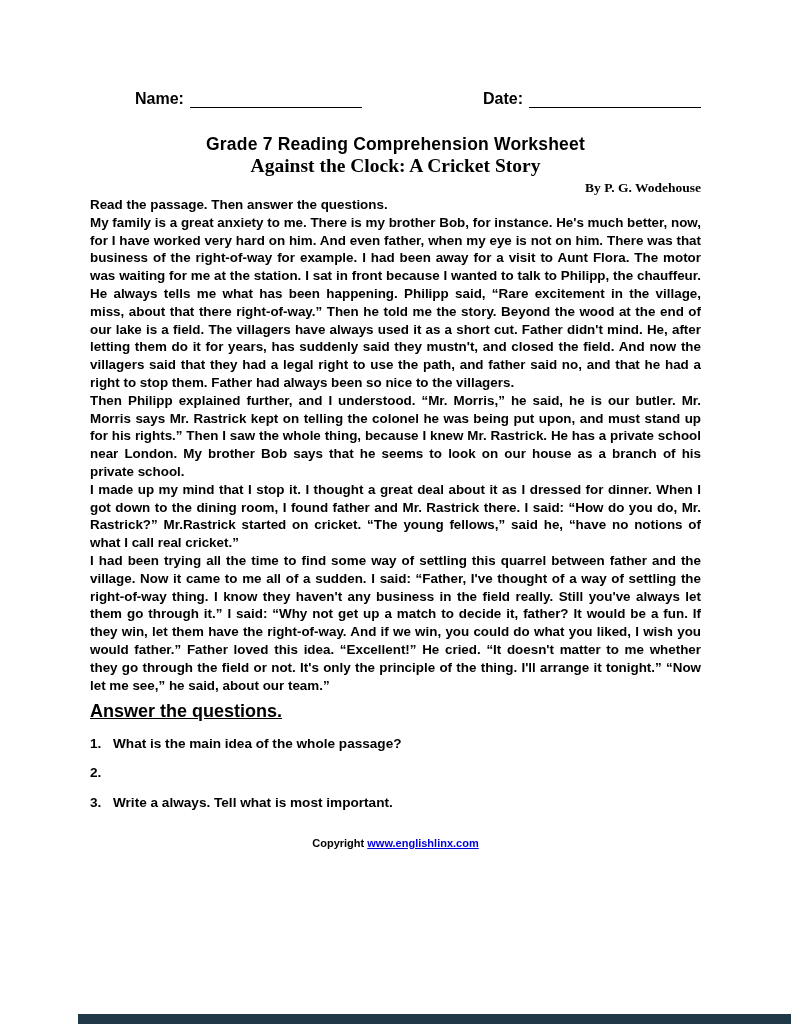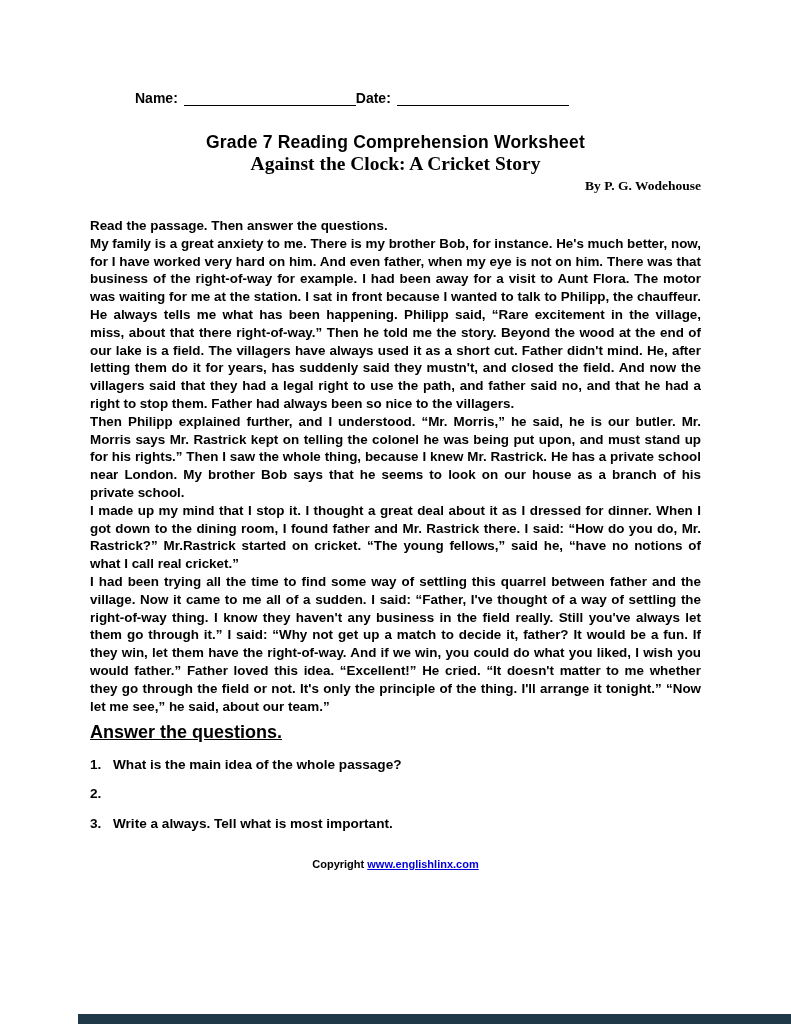--- a/index.html
+++ b/index.html
@@ -13,24 +13,24 @@
     overflow: hidden;
     box-sizing: border-box;
   }
   .content {
     padding: 90px 90px 0 90px;
     box-sizing: border-box;
   }
   
   .name-date-row {
     display: flex;
-    justify-content: flex-start;
+    justify-content: space-between;
     align-items: flex-end;
     font-weight: bold;
-    font-size: 14px;
+    font-size: 16px;
     padding-left: 45px;
   }
   .nd-group { display: flex; align-items: flex-end; }
   .nd-label { margin-right: 6px; white-space: nowrap; }
   .blank-line {
     display: inline-block;
     width: 172px;
     height: 15px;
     border-bottom: 1.4px solid #000000;
   }
@@ -50,21 +50,20 @@
   }
   .byline {
     text-align: right;
     font-family: "Liberation Serif", serif;
     font-weight: bold;
     font-size: 13.5px;
     margin-top: 3px;
   }
   
   .passage {
-    margin-top: 23px;
     font-size: 13.4px;
     font-weight: bold;
     line-height: 17.8px;
   }
   .passage .instruction { text-align: left; }
   .passage p {
     margin: 0;
     text-align: justify;
   }
   

